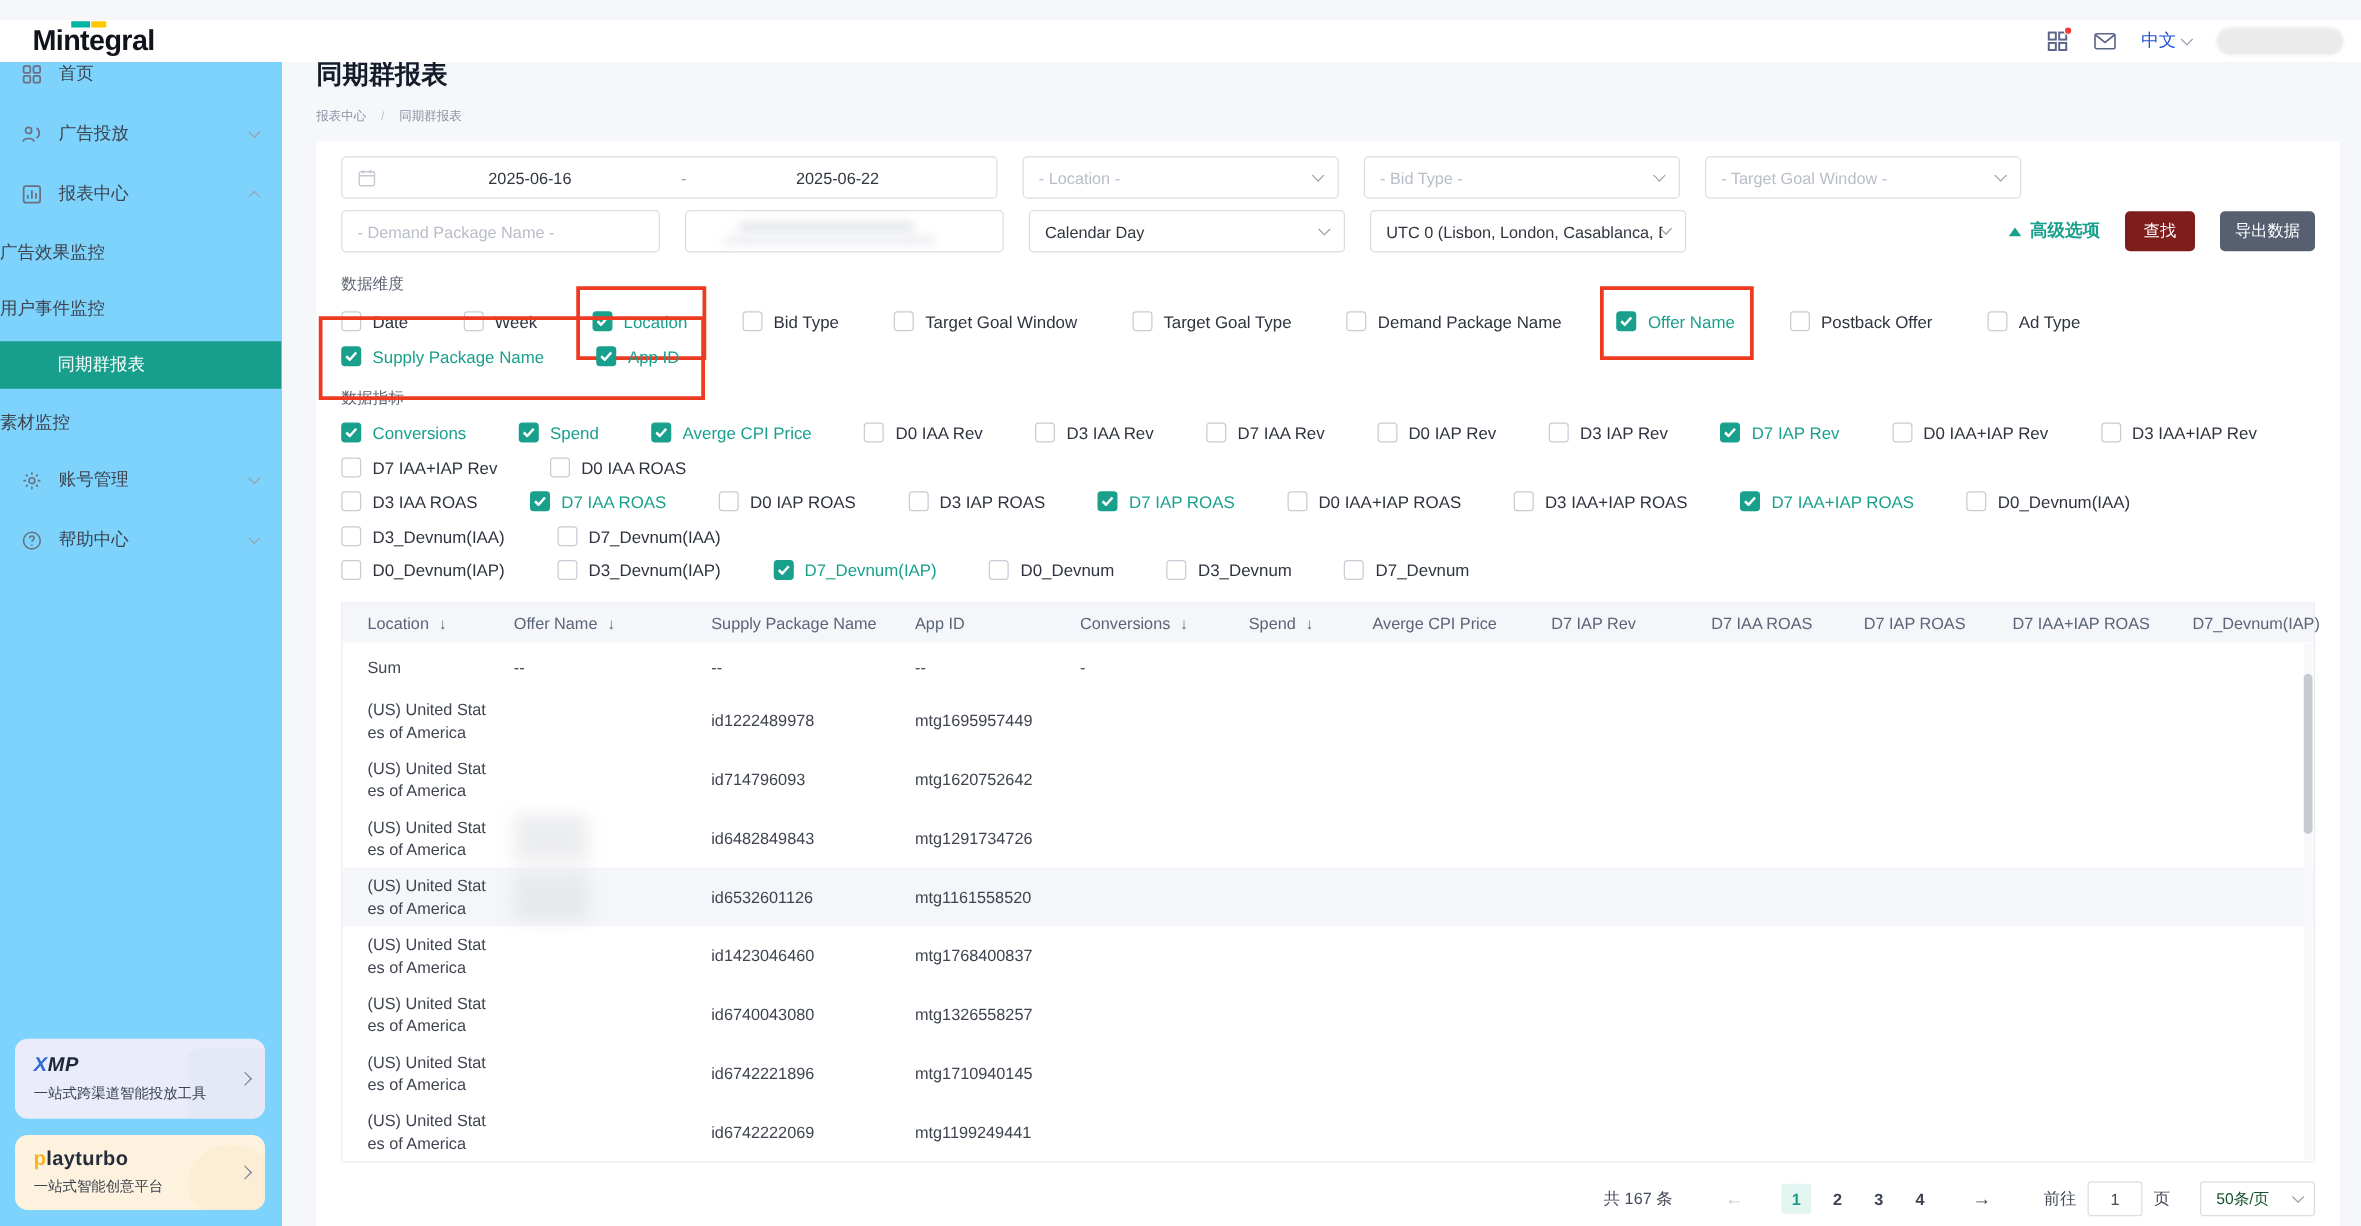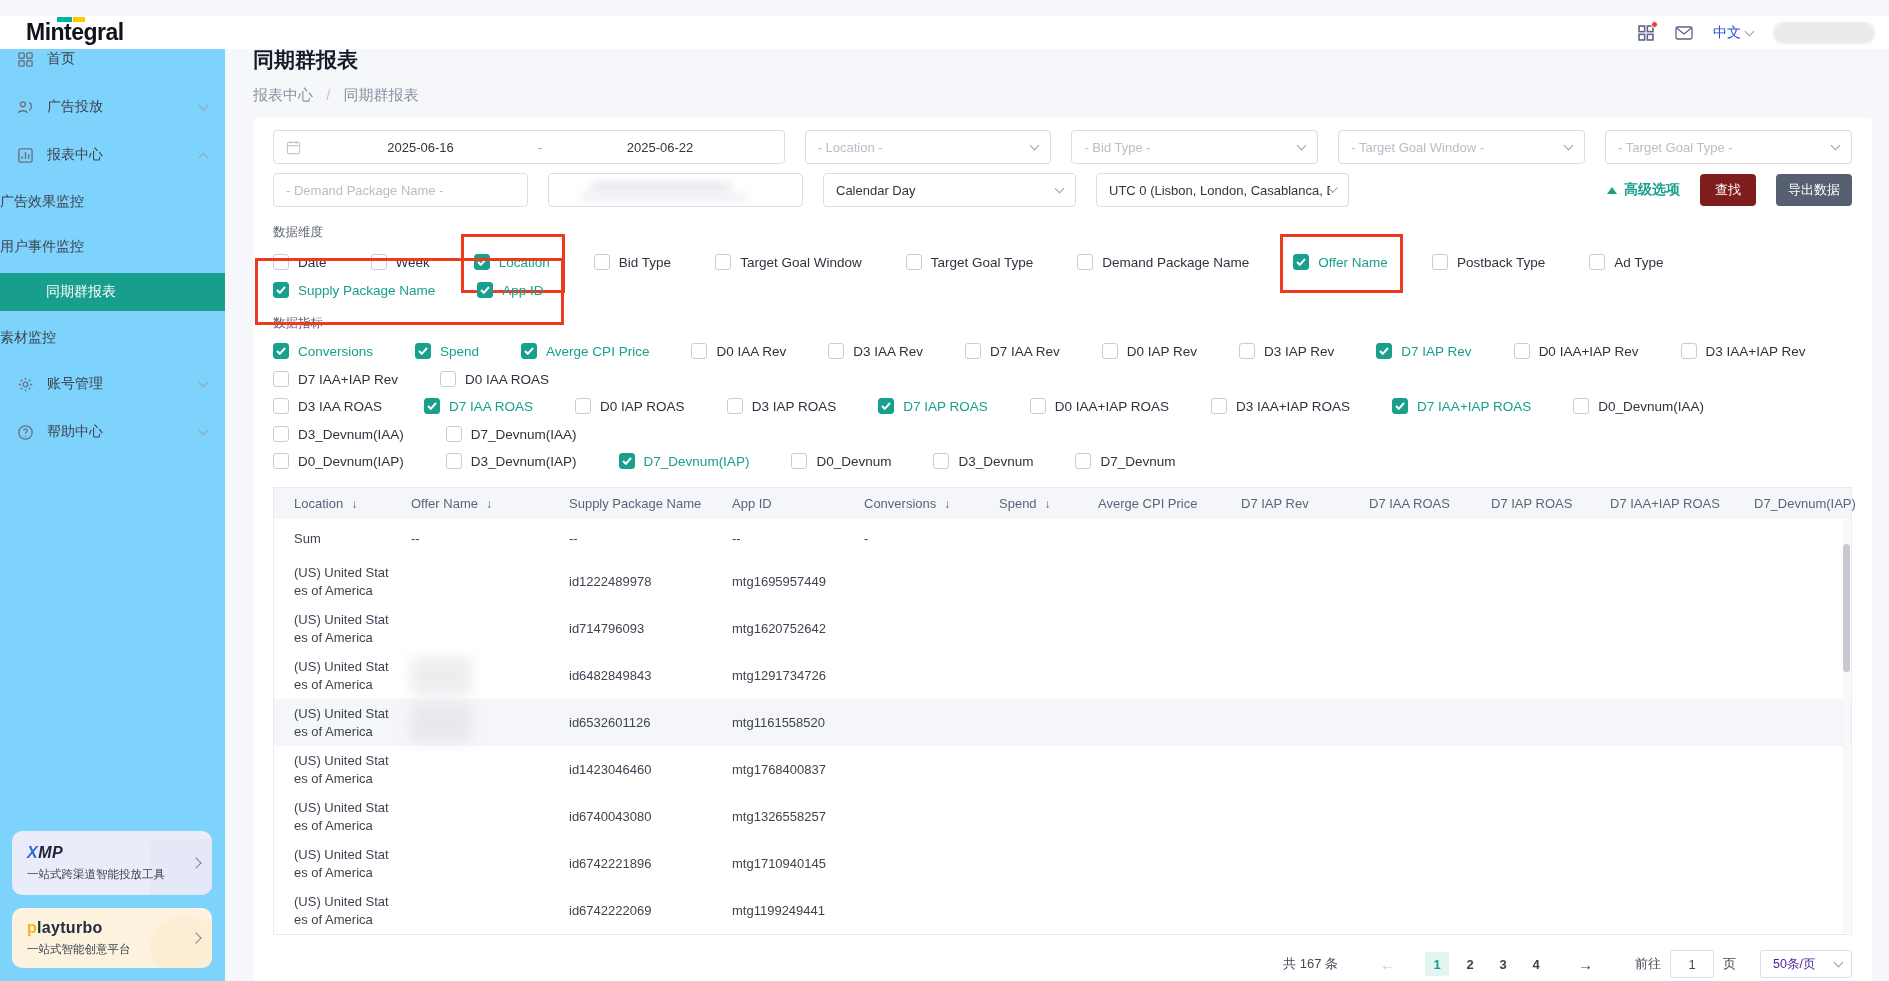--- a/index.html
+++ b/index.html
@@ -47,21 +47,21 @@
   .xmp-logo::first-letter{color:#2f6bd8}
   .pt-logo{font-weight:800;font-size:16px;color:#262b3d;letter-spacing:.3px}
   .pt-logo b{color:#f6b21b;font-weight:800}
   .promo-ghost{position:absolute;right:-8px;top:8px;width:70px;height:60px;border-radius:8px;opacity:.45;z-index:1}
   .promo-xmp .promo-ghost{background:#dde2f5}
   .promo-pt .promo-ghost{background:#fbe8c8;border-radius:50%}
 
   
   .main{margin:33px 0 0 225px;padding:0 17px 0 28px;height:948px;position:relative}
   .page-title{font-size:21px;font-weight:700;color:#141b29;padding-top:14px;line-height:1.2}
-  .breadcrumb{font-size:15px;color:#8a91a2;margin-top:9px}
+  .breadcrumb{font-size:10px;color:#8a91a2;margin-top:9px}
   .breadcrumb .sep{margin:0 9px;color:#c0c5d0}
 
   .card{background:#fff;border-radius:4px;margin-top:13px;padding:12px 20px 18px;position:relative}
 
   .frow{display:flex;align-items:center;gap:20px}
   .frow + .frow{margin-top:9px}
   .inp{height:34px;border:1px solid #dadde4;border-radius:4px;background:#fff;display:flex;align-items:center;font-size:13px}
   .date-range{width:525px;padding:0 12px;gap:6px;color:#30353f}
   .date-range .cal{color:#c4c8d1;margin-right:2px}
   .date-range .cal svg{width:15px;height:15px}
@@ -122,21 +122,21 @@
   .pg-arrow{font-size:15px;cursor:pointer;padding:0 6px}
   .pg-arrow.prev{color:#c4c8d0}
   .pg-arrow.next{color:#39404e}
   .pg-num{min-width:24px;height:24px;padding:0 4px;display:flex;align-items:center;justify-content:center;
           border-radius:3px;font-weight:700;color:#3b4252;cursor:pointer}
   .pg-num.cur{background:#e3f5f0;color:#18a08c}
   .goto{display:flex;align-items:center;gap:9px;margin-left:12px}
   .goto input{width:44px;height:28px;border:1px solid #dadde4;border-radius:3px;text-align:center;
               font-size:13px;color:#434a59;font-family:inherit}
   .size-sel{width:92px;height:28px;border:1px solid #dadde4;border-radius:3px;display:flex;align-items:center;
-            justify-content:space-between;padding:0 9px 0 12px;color:#4c1d95;font-size:12.5px;cursor:pointer;white-space:nowrap}
+            justify-content:space-between;padding:0 9px 0 12px;color:#14532d;font-size:12.5px;cursor:pointer;white-space:nowrap}
 </style>
 </head>
 <body>
 
 <header class="topbar">
   <div class="logo">
     <span>Mintegral</span>
     <i class="t1"></i>
     <i class="t2"></i>
   </div>
@@ -273,24 +273,20 @@
         <i class="chev"></i>
       </div>
       <div class="inp sel">
         <span class="ph">- Bid Type -</span>
         <i class="chev"></i>
       </div>
       <div class="inp sel">
         <span class="ph">- Target Goal Window -</span>
         <i class="chev"></i>
       </div>
-      <div class="inp sel">
-        <span class="ph">- Target Goal Type -</span>
-        <i class="chev"></i>
-      </div>
     </div>
 
     <div class="frow">
       <div class="inp demand">
         <span>- Demand Package Name -</span>
       </div>
       <div class="inp blur-inp">
         <i class="blur-bar bb1"></i>
         <i class="blur-bar bb2"></i>
       </div>
@@ -352,21 +348,21 @@
             <span class="cbbox">
               <svg viewBox="0 0 10 8">
                 <polyline points="1,4 3.8,6.8 9,1"></polyline>
               </svg>
             </span>
             <span class="cblbl">Offer Name</span>
           </label>
         </span>
         <label class="cb">
           <span class="cbbox"></span>
-          <span class="cblbl">Postback Type</span>
+          <span class="cblbl">Postback Offer</span>
         </label>
         <label class="cb">
           <span class="cbbox"></span>
           <span class="cblbl">Ad Type</span>
         </label>
         <span class="annot-group">
           <label class="cb on">
             <span class="cbbox">
               <svg viewBox="0 0 10 8">
                 <polyline points="1,4 3.8,6.8 9,1"></polyline>

